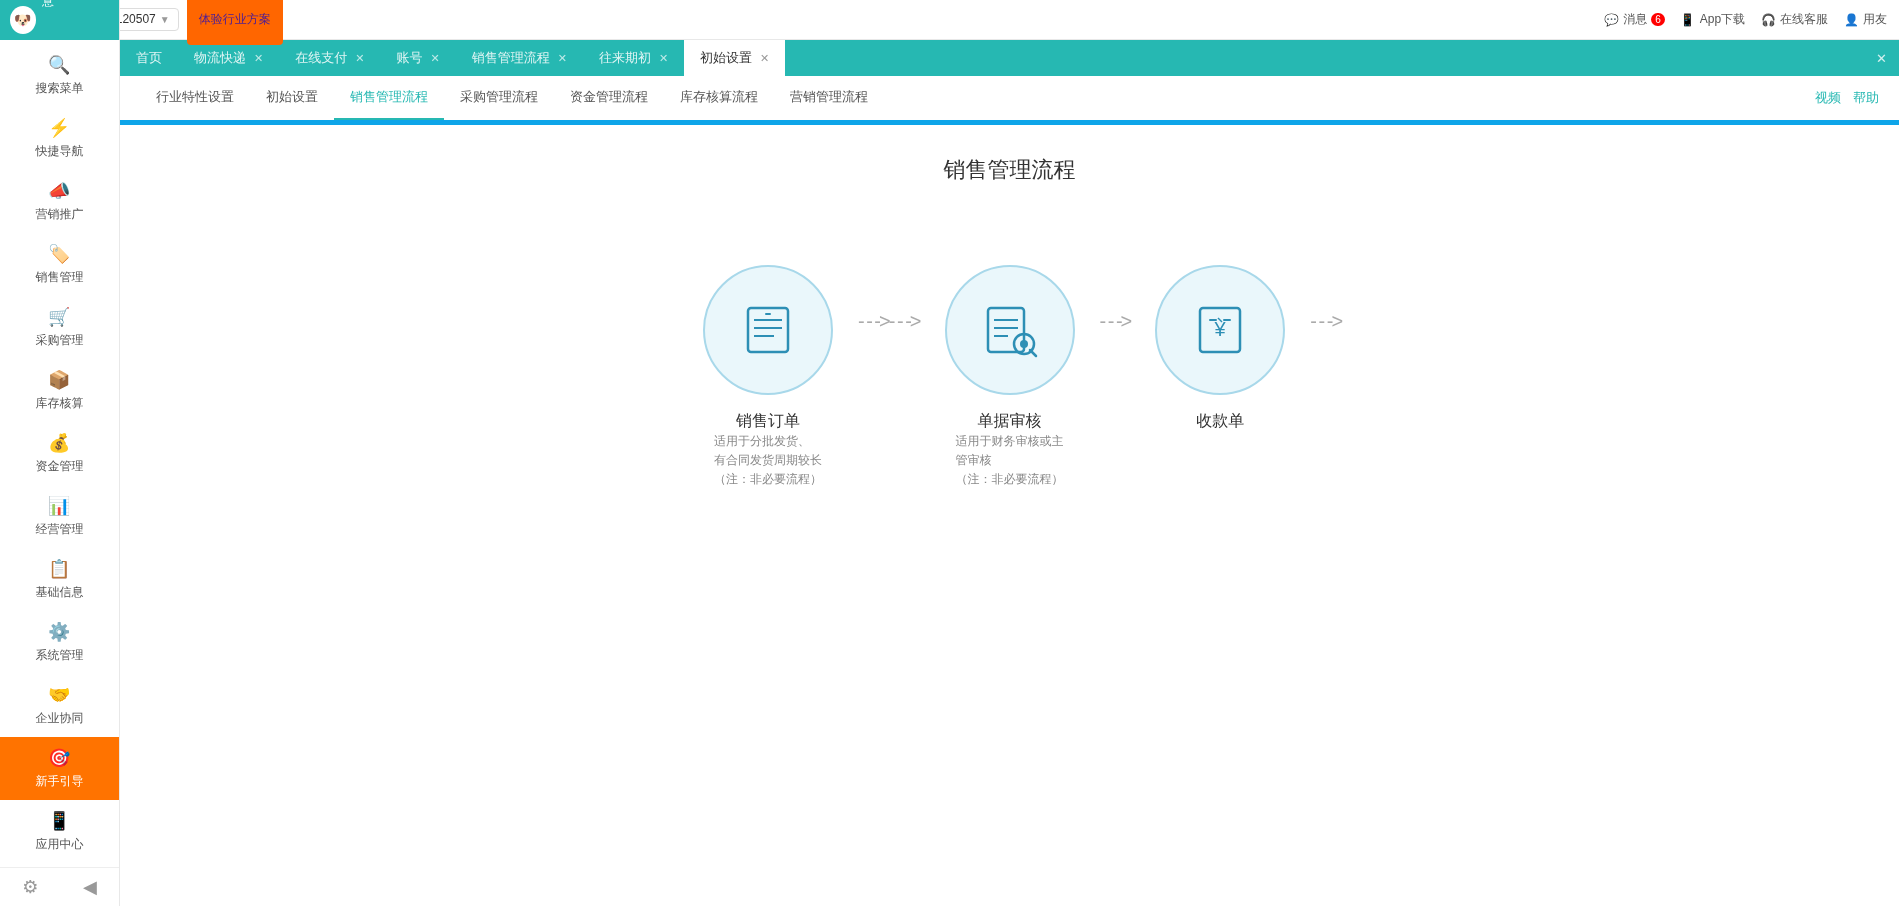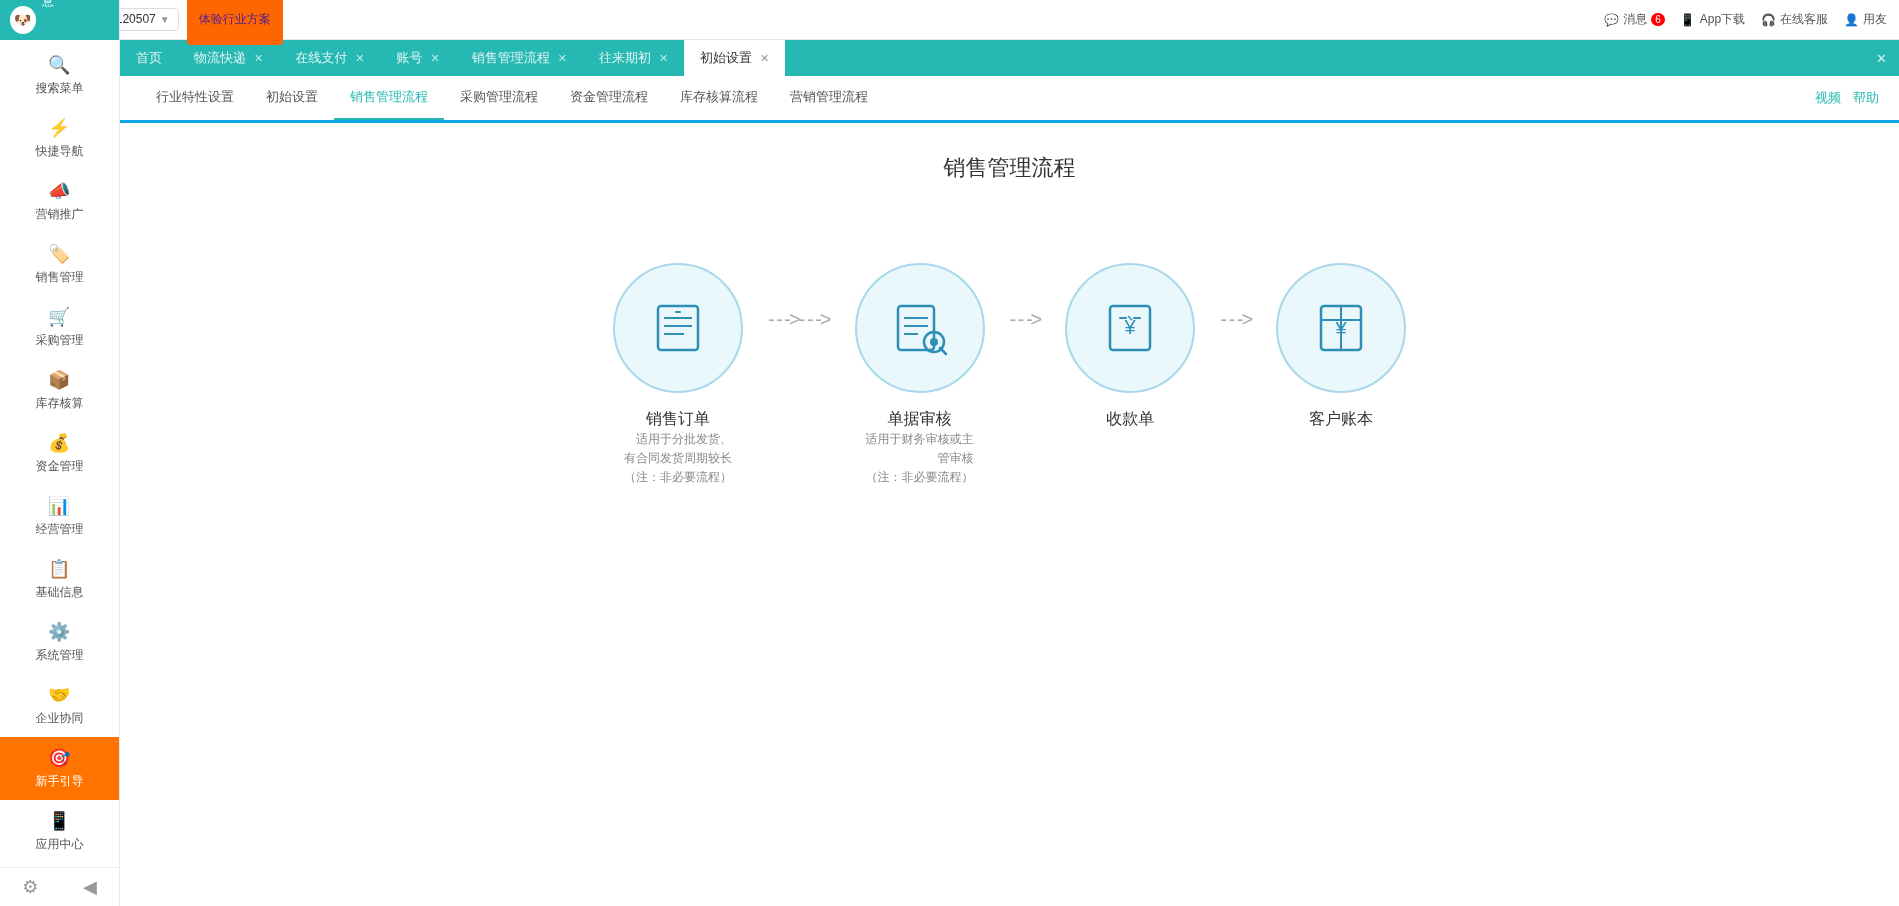--- a/index.html
+++ b/index.html
@@ -119,21 +119,21 @@
       right: 0;
       bottom: 0;
       background: #fff;
       overflow-y: auto;
     }
 
     
     .sub-tabs {
       display: flex;
       align-items: center;
-      border-bottom: 3px solid #0ea5e9;
+      border-bottom: 5px solid #0ea5e9;
       padding: 0 20px;
       background: #fff;
       position: sticky;
       top: 0;
       z-index: 10;
     }
     .sub-tab {
       padding: 12px 16px;
       cursor: pointer;
       color: #555;
@@ -168,21 +168,21 @@
       border-radius: 50%;
       border: 2px solid #a8d8ea;
       background: #eaf7fb;
       display: flex;
       align-items: center;
       justify-content: center;
       margin-bottom: 16px;
     }
     .flow-circle svg { width: 60px; height: 60px; }
     .flow-step-title { font-size: 16px; color: #333; font-weight: 500; }
-    .flow-step-desc { font-size: 12px; color: #888; text-align: right; line-height: 1.6; }
+    .flow-step-desc { font-size: 12px; color: #888; text-align: left; line-height: 1.6; }
     .flow-arrow {
       display: flex;
       align-items: center;
       padding-top: 45px;
       color: #aaa;
       font-size: 20px;
       letter-spacing: -2px;
       white-space: nowrap;
     }
   </style>
@@ -382,26 +382,15 @@
         <text x="30" y="36" text-anchor="middle" font-size="20" fill="#2d8fb5" font-family="Arial">¥</text>
         <path d="M20 20 h6 M34 20 h6" stroke="#2d8fb5" stroke-width="2" stroke-linecap="round"></path>
         <line x1="28" y1="18" x2="32" y2="22" stroke="#2d8fb5" stroke-width="1.5"></line>
       </svg>
           </div>
           <div class="flow-step-title">收款单</div>
         </div>
         <div class="flow-arrow">
           <span>- - -&gt;</span>
         </div>
-        <div class="flow-step">
-          <div class="flow-circle">
-            <svg viewBox="0 0 60 60" fill="none" xmlns="http://www.w3.org/2000/svg">
-        <rect x="10" y="8" width="40" height="44" rx="3" stroke="#2d8fb5" stroke-width="2.5" fill="none"></rect>
-        <text x="30" y="38" text-anchor="middle" font-size="20" fill="#2d8fb5" font-family="Arial">¥</text>
-        <line x1="10" y1="22" x2="50" y2="22" stroke="#2d8fb5" stroke-width="2"></line>
-        <line x1="30" y1="8" x2="30" y2="52" stroke="#2d8fb5" stroke-width="2"></line>
-      </svg>
-          </div>
-          <div class="flow-step-title">客户账本</div>
-        </div>
       </div>
   </div>
 </div>
 
 </body></html>

